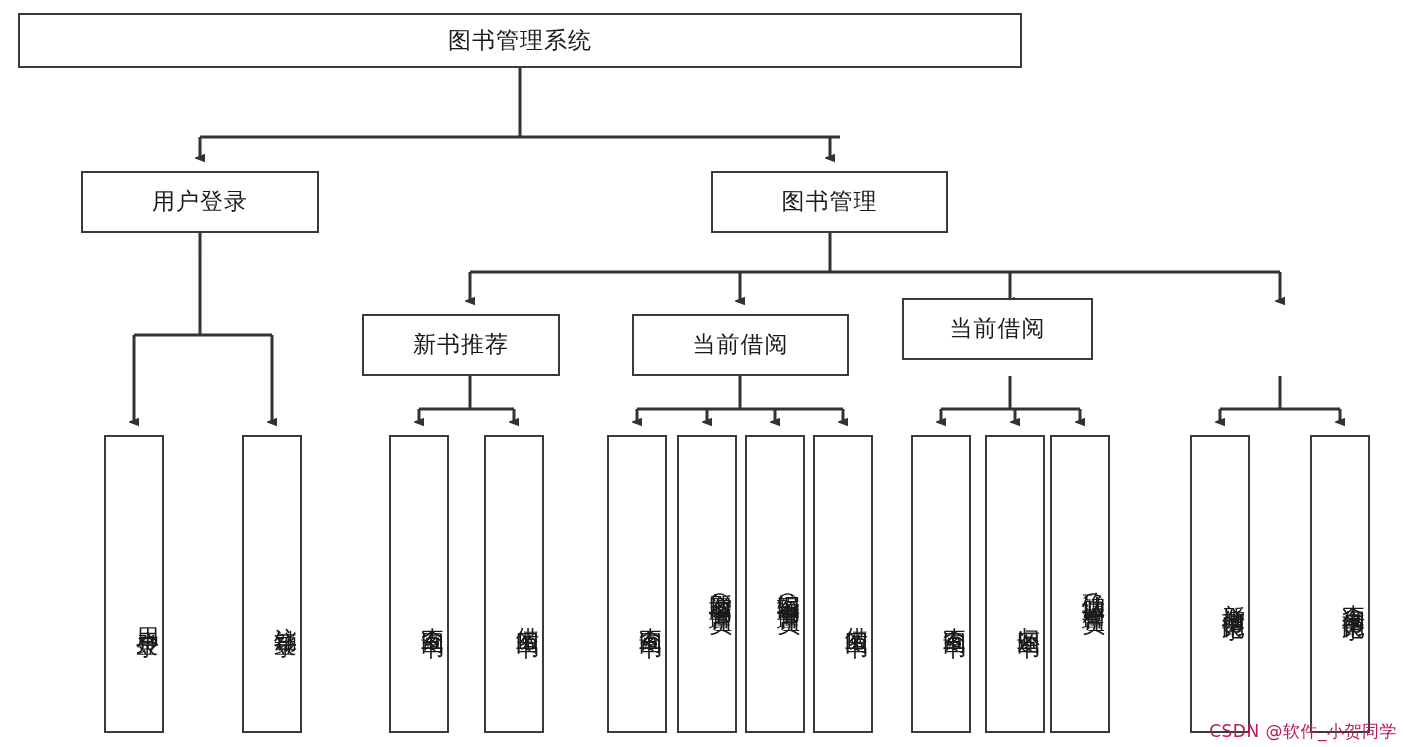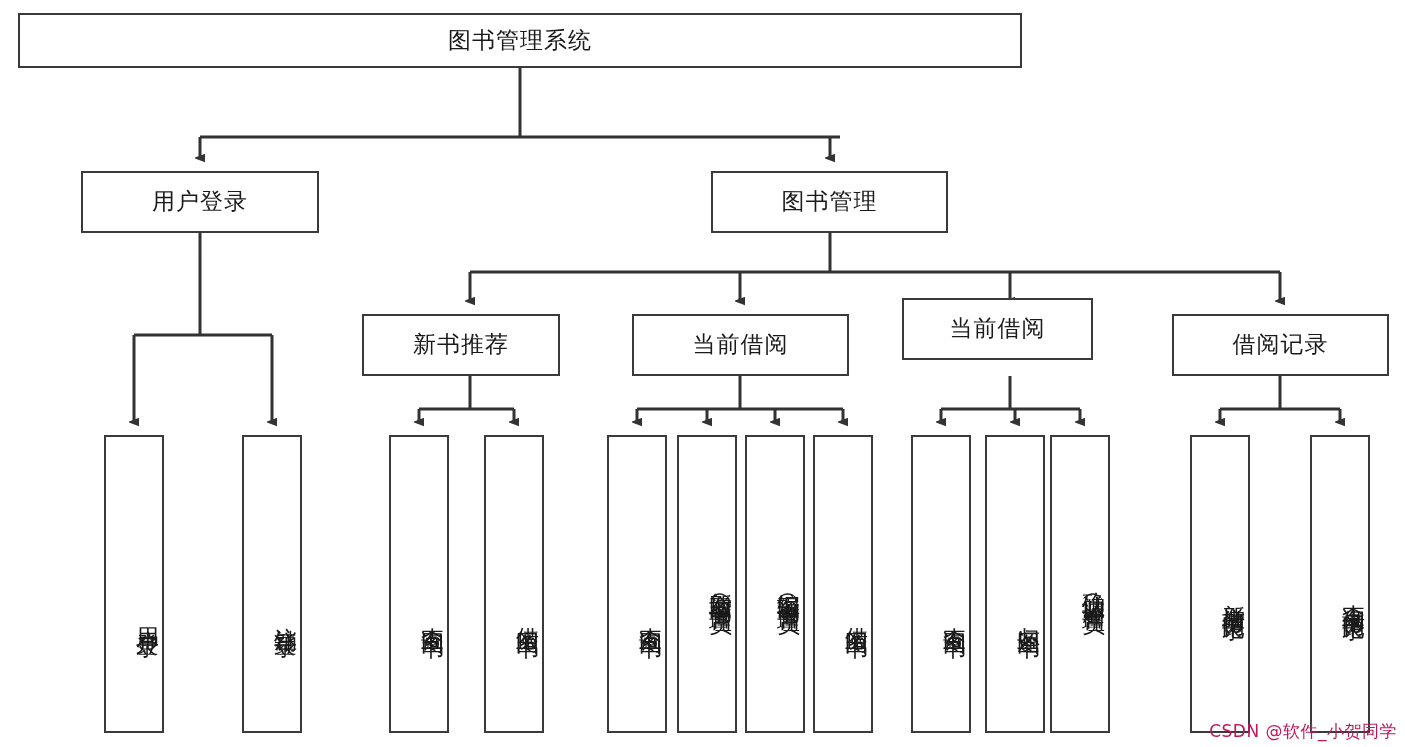--- a/index.html
+++ b/index.html
@@ -137,23 +137,20 @@
 
   <div class="node horiz" style="left:362px; top:314px; width:198px; height:62px;">
     <span class="lbl">新书推荐</span>
   </div>
   <div class="node horiz" style="left:632px; top:314px; width:217px; height:62px;">
     <span class="lbl">当前借阅</span>
   </div>
   <div class="node horiz" style="left:902px; top:298px; width:191px; height:62px;">
     <span class="lbl">当前借阅</span>
   </div>
-  <div class="node horiz" style="left:1172px; top:314px; width:217px; height:62px;">
-    <span class="lbl">借阅记录</span>
-  </div>
 
   <div class="node vert" style="left:104px; top:435px; width:60px; height:298px; padding-top:62px;">
     <span class="lbl">用户登录</span>
   </div>
   <div class="node vert" style="left:242px; top:435px; width:60px; height:298px; padding-top:62px;">
     <span class="lbl">注销登录</span>
   </div>
 
   <div class="node vert" style="left:389px; top:435px; width:60px; height:298px; padding-top:62px;">
     <span class="lbl">查询图书</span>

